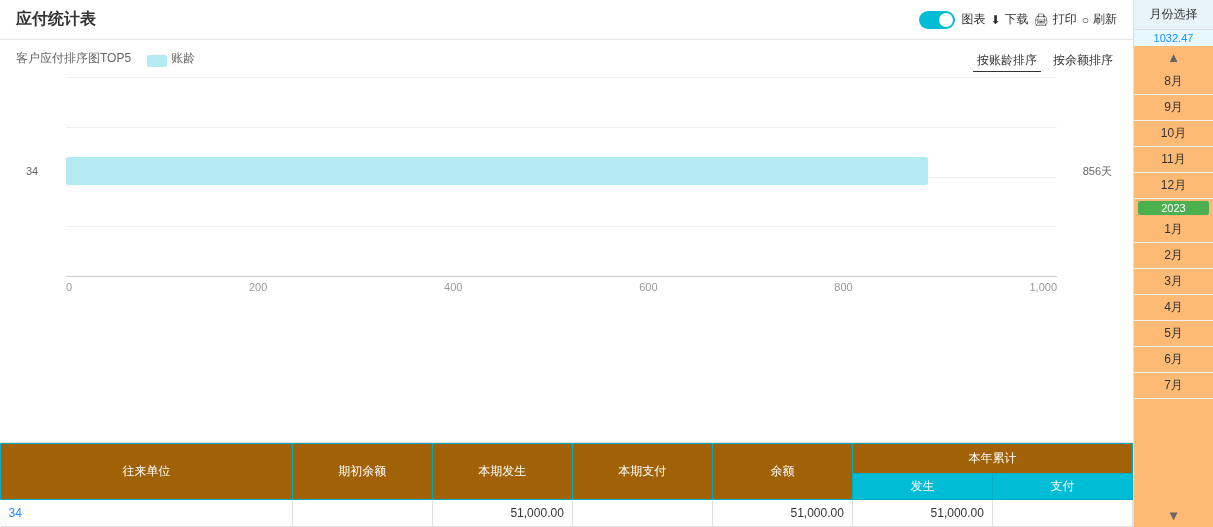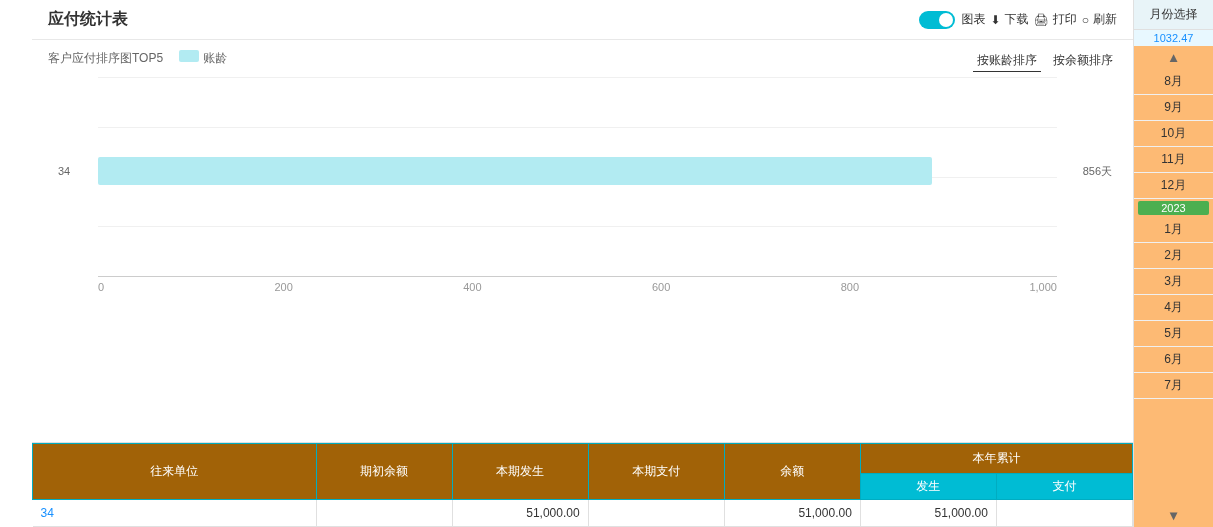--- a/index.html
+++ b/index.html
@@ -1,34 +1,34 @@
 <!DOCTYPE html>
 <html><head>
   <meta charset="utf-8">
   <style>
     * { box-sizing: border-box; margin: 0; padding: 0; }
     body { font-family: 'Microsoft YaHei', Arial, sans-serif; font-size: 12px; background: #f0f2f5; color: #333; }
 
     .main-container { display: flex; height: 527px; width: 1213px; background: #fff; }
 
-    .content-area { flex: 1; display: flex; flex-direction: column; overflow: hidden; padding-left: 32px; }
+    .content-area { flex: 1; display: flex; flex-direction: column; overflow: hidden; }
 
     
     .header { display: flex; align-items: center; justify-content: space-between; padding: 8px 16px; background: #fff; border-bottom: 1px solid #e8e8e8; height: 40px; }
     .header-title { font-size: 16px; font-weight: bold; color: #333; }
     .header-actions { display: flex; align-items: center; gap: 5px; }
     .toggle-group { display: flex; align-items: center; gap: 6px; }
     .toggle-switch { width: 36px; height: 18px; background: #00bcd4; border-radius: 9px; position: relative; cursor: pointer; }
     .toggle-switch::after { content: ''; position: absolute; width: 14px; height: 14px; background: #fff; border-radius: 50%; top: 2px; right: 2px; }
     .action-btn { display: flex; align-items: center; gap: 4px; cursor: pointer; color: #333; font-size: 12px; }
 
     
     .chart-section { flex: 1; padding: 10px 16px; background: #fff; position: relative; }
     .chart-legend { display: flex; align-items: center; gap: 16px; margin-bottom: 8px; font-size: 12px; color: #666; }
-    .legend-item { display: flex; align-items: flex-start; gap: 4px; }
+    .legend-item { display: flex; align-items: flex-end; gap: 4px; }
     .legend-color { width: 20px; height: 12px; background: #b2ebf2; border-radius: 2px; }
     .sort-btns { position: absolute; top: 10px; right: 16px; display: flex; gap: 8px; }
     .sort-btn { font-size: 12px; color: #333; cursor: pointer; padding: 2px 4px; border-bottom: 1px solid transparent; }
     .sort-btn.active { border-bottom: 1px solid #333; }
 
     
     .bar-chart { position: relative; height: 260px; margin-top: 10px; }
 
     
     .table-section { background: #fff; border-top: 1px solid #e0e0e0; }

